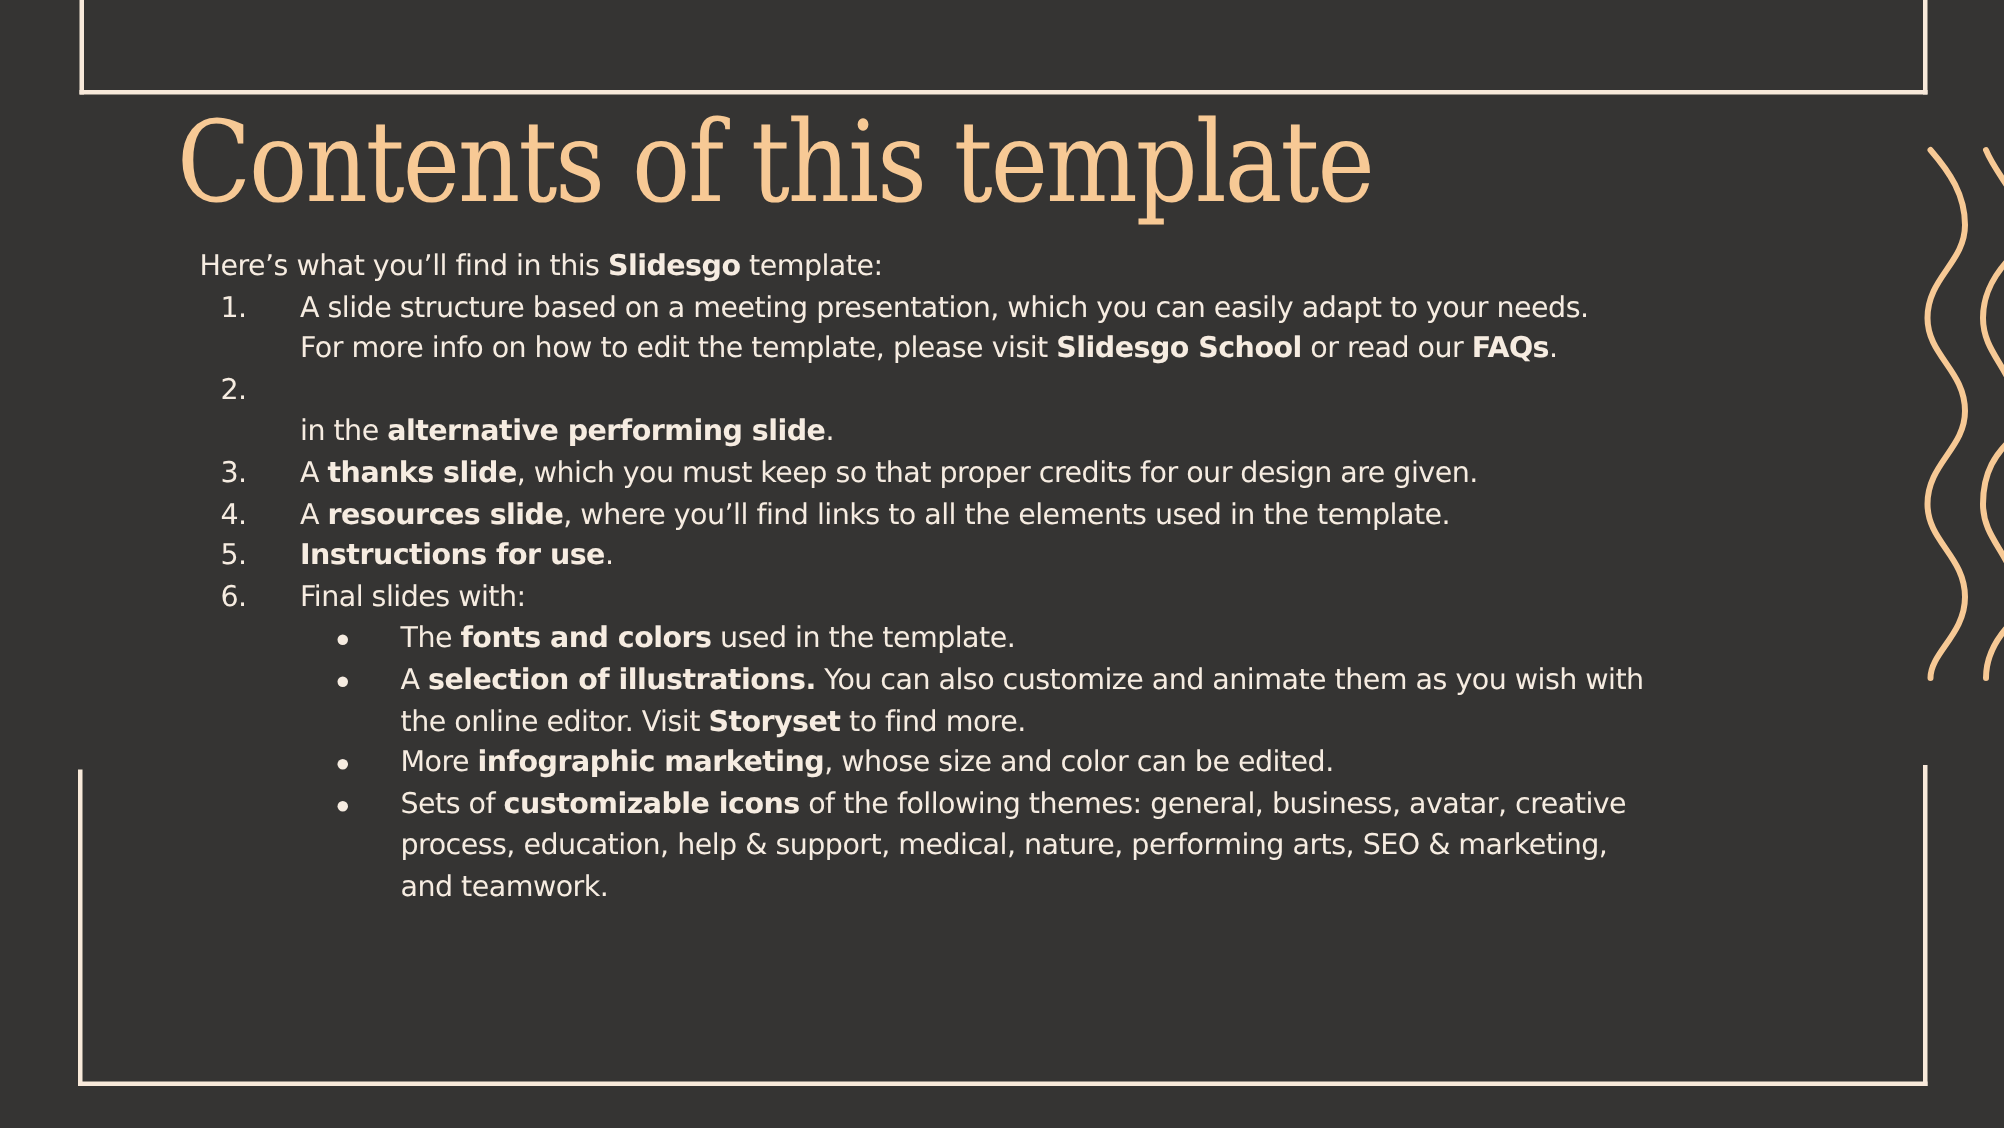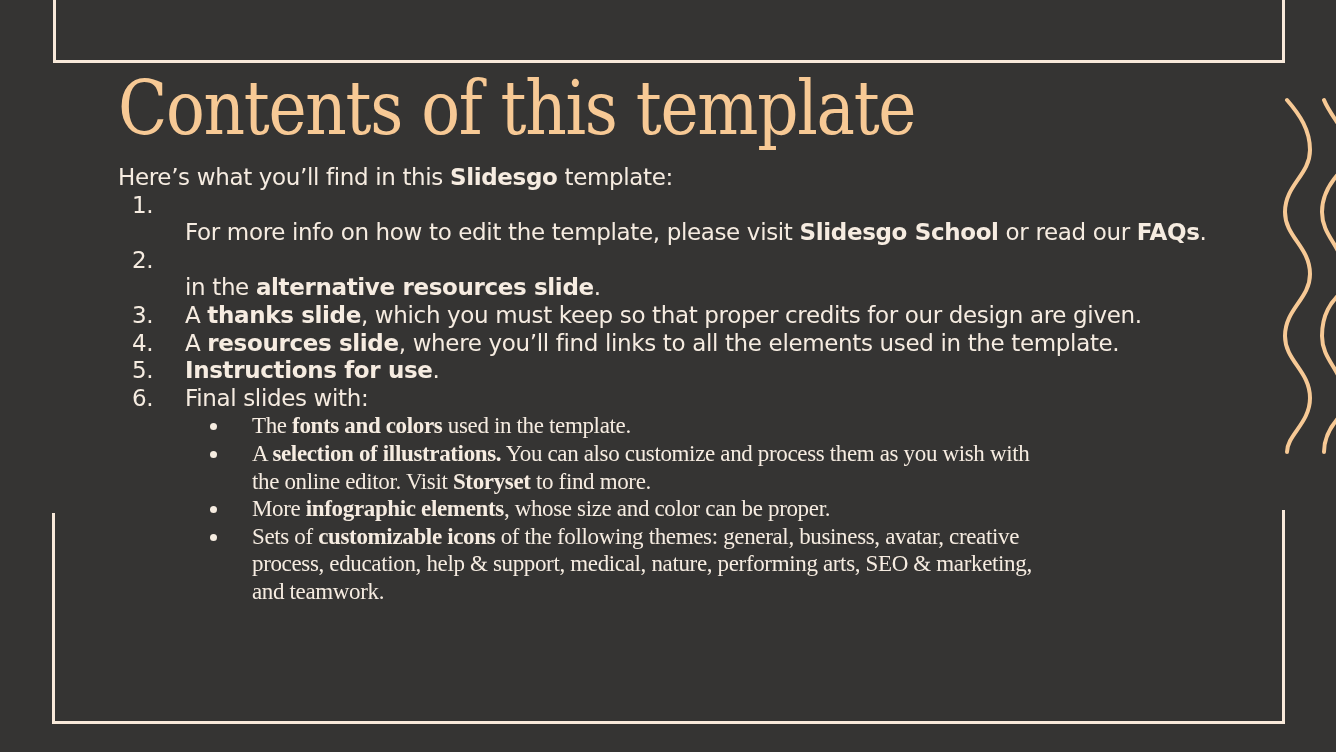--- a/index.html
+++ b/index.html
@@ -16,31 +16,31 @@
     position: absolute; left: 118px; top: 62px;
     font-family: "DejaVu Serif", "Liberation Serif", serif;
     font-weight: normal;
     font-size: 75px; line-height: 92px;
     color: #f7c995;
     letter-spacing: -1.5px;
     margin: 0; white-space: nowrap;
     transform: scaleX(0.86); transform-origin: left top;
   }
   .content {
-    position: absolute; left: 118px; top: 164px; width: 1110px;
-    font-size: 23px; line-height: 27.6px;
+    position: absolute; left: 133px; top: 164px; width: 1110px;
+    font-size: 19px; line-height: 27.6px;
     letter-spacing: -0.35px;
   }
   .content b { font-weight: bold; }
   .intro { margin: 0; white-space: nowrap; }
   ol.num { list-style: none; margin: 0; padding: 0; }
   ol.num > li { position: relative; padding-left: 67px; }
   .num-label { position: absolute; left: 14px; top: 0; }
   ul.bul { list-style: none; margin: 0; padding: 0; }
-  ul.bul > li { position: relative; padding-left: 67px; font-family: Liberation Serif, serif; }
+  ul.bul > li { position: relative; padding-left: 67px; }
   .bullet-dot {
     position: absolute; left: 25px; top: 11px;
     width: 7px; height: 7px; border-radius: 50%;
     background: #f6ece1;
   }
   .outro { margin: 27.6px 0 0 0; white-space: nowrap; }
 </style>
 </head>
 <body>
 
@@ -58,27 +58,27 @@
 </svg>
 
 <h1 class="title">Contents of this template</h1>
 
 <div class="content">
   <p class="intro"><span>Here’s what you’ll find in this </span><b>Slidesgo</b><span> template:</span></p>
 
   <ol class="num">
     <li>
       <span class="num-label">1.</span>
-      <br>
+      <span>A slide structure based on a meeting presentation, which you can easily adapt to your needs.</span><br>
       <span>For more info on how to edit the template, please visit </span><b>Slidesgo School</b><span> or read our </span><b>FAQs</b><span>.</span>
     </li>
     <li>
       <span class="num-label">2.</span>
       <br>
-      <span>in the </span><b>alternative resources slide</b><span>.</span>
+      <span>in the </span><b>alternative performing slide</b><span>.</span>
     </li>
     <li>
       <span class="num-label">3.</span>
       <span>A </span><b>thanks slide</b><span>, which you must keep so that proper credits for our design are given.</span>
     </li>
     <li>
       <span class="num-label">4.</span>
       <span>A </span><b>resources slide</b><span>, where you’ll find links to all the elements used in the template.</span>
     </li>
     <li>
@@ -88,26 +88,26 @@
     <li>
       <span class="num-label">6.</span>
       <span>Final slides with:</span>
       <ul class="bul">
         <li>
           <span class="bullet-dot"></span>
           <span>The </span><b>fonts and colors</b><span> used in the template.</span>
         </li>
         <li>
           <span class="bullet-dot"></span>
-          <span>A </span><b>selection of illustrations.</b><span> You can also customize and process them as you wish with</span><br>
+          <span>A </span><b>selection of illustrations.</b><span> You can also customize and animate them as you wish with</span><br>
           <span>the online editor. Visit </span><b>Storyset</b><span> to find more.</span>
         </li>
         <li>
           <span class="bullet-dot"></span>
-          <span>More </span><b>infographic elements</b><span>, whose size and color can be proper.</span>
+          <span>More </span><b>infographic marketing</b><span>, whose size and color can be edited.</span>
         </li>
         <li>
           <span class="bullet-dot"></span>
           <span>Sets of </span><b>customizable icons</b><span> of the following themes: general, business, avatar, creative</span><br>
           <span>process, education, help &amp; support, medical, nature, performing arts, SEO &amp; marketing,</span><br>
           <span>and teamwork.</span>
         </li>
       </ul>
     </li>
   </ol>

